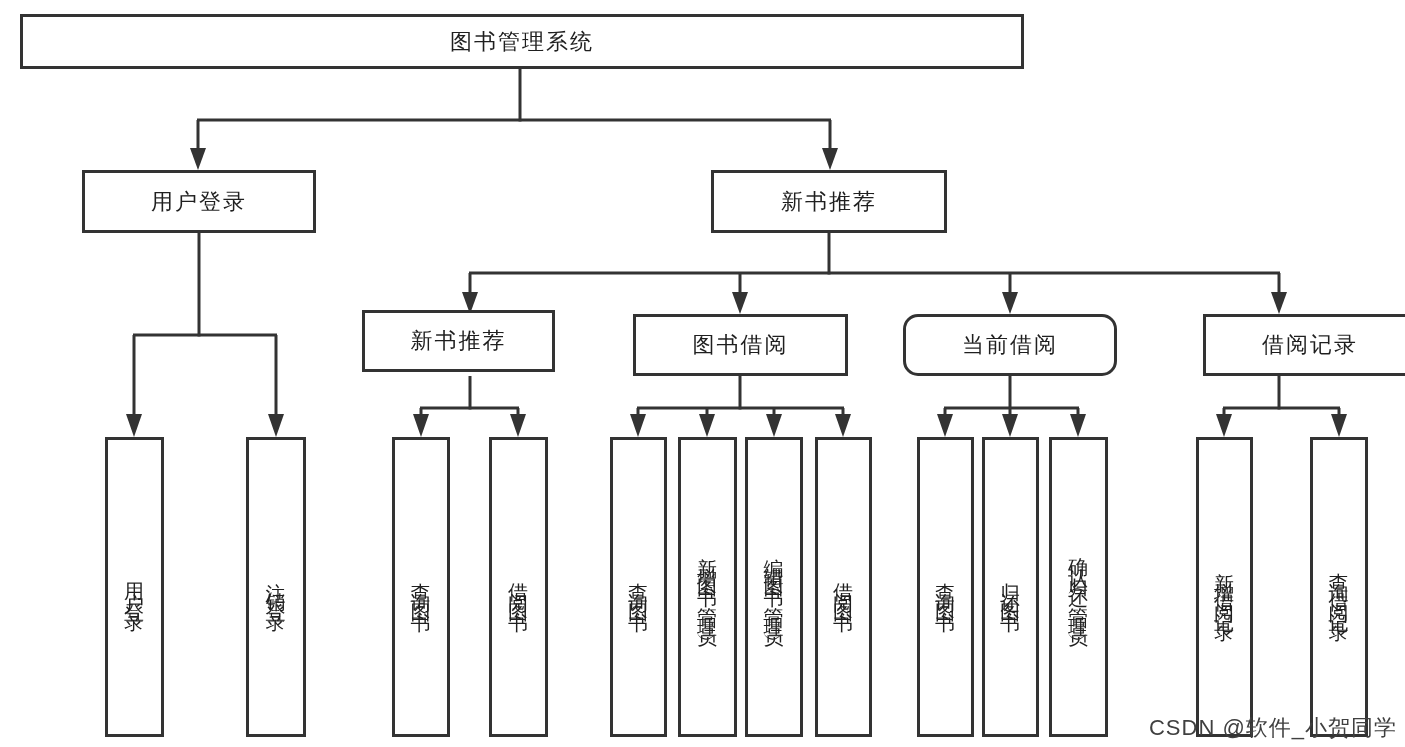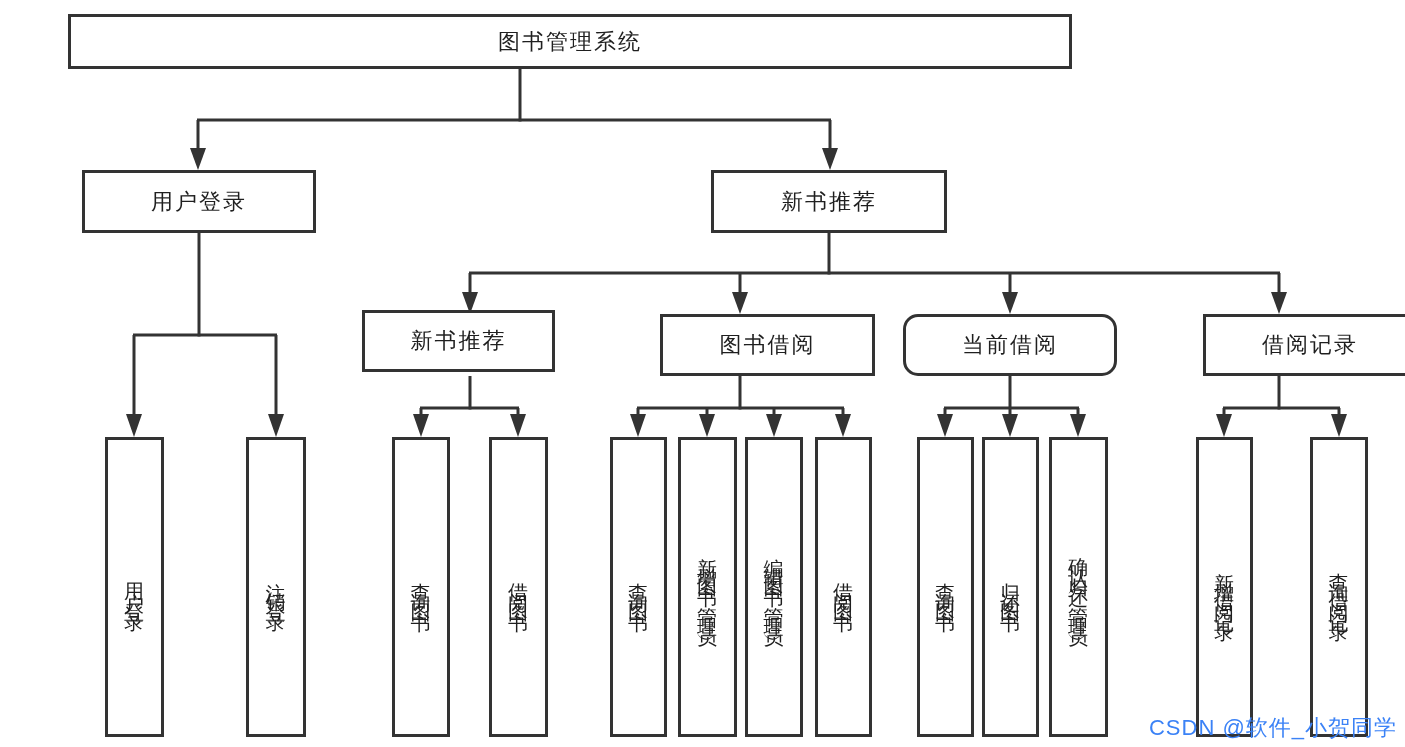--- a/index.html
+++ b/index.html
@@ -46,21 +46,21 @@
     color: #1f1f1f;
   }
   .vbox {
     font-size: 20px;
   }
   .watermark {
     position: absolute;
     right: 8px;
     bottom: 4px;
     font-size: 22px;
-    color: #3b82f6;
+    color: #404040;
     letter-spacing: 1px;
     white-space: nowrap;
     z-index: 5;
   }
 </style>
 </head>
 <body>
 
 <div class="canvas">
 
@@ -125,35 +125,35 @@
       <polygon points="766,414 782,414 774,437"></polygon>
       <polygon points="835,414 851,414 843,437"></polygon>
       <polygon points="937,414 953,414 945,437"></polygon>
       <polygon points="1002,414 1018,414 1010,437"></polygon>
       <polygon points="1070,414 1086,414 1078,437"></polygon>
       <polygon points="1216,414 1232,414 1224,437"></polygon>
       <polygon points="1331,414 1347,414 1339,437"></polygon>
     </g>
   </svg>
 
-  <div class="node hbox" style="left:20px; top:14px; width:1004px; height:55px;margin-left:48px;">
+  <div class="node hbox" style="left:20px; top:14px; width:1004px; height:55px;">
     <span>图书管理系统</span>
   </div>
 
   <div class="node hbox" style="left:82px; top:170px; width:234px; height:63px;">
     <span>用户登录</span>
   </div>
   <div class="node hbox" style="left:711px; top:170px; width:236px; height:63px;">
     <span>新书推荐</span>
   </div>
 
   <div class="node hbox" style="left:362px; top:310px; width:193px; height:62px;">
     <span>新书推荐</span>
   </div>
-  <div class="node hbox" style="left:660px; top:314px; width:215px; height:62px;">
+  <div class="node hbox" style="left:633px; top:314px; width:215px; height:62px;">
     <span>图书借阅</span>
   </div>
   <div class="node hbox" style="left:903px; top:314px; width:214px; height:62px;border-radius:15px;">
     <span>当前借阅</span>
   </div>
   <div class="node hbox" style="left:1203px; top:314px; width:214px; height:62px;">
     <span>借阅记录</span>
   </div>
 
   <div class="node vbox" style="left:105px; top:437px; width:59px; height:300px;">

